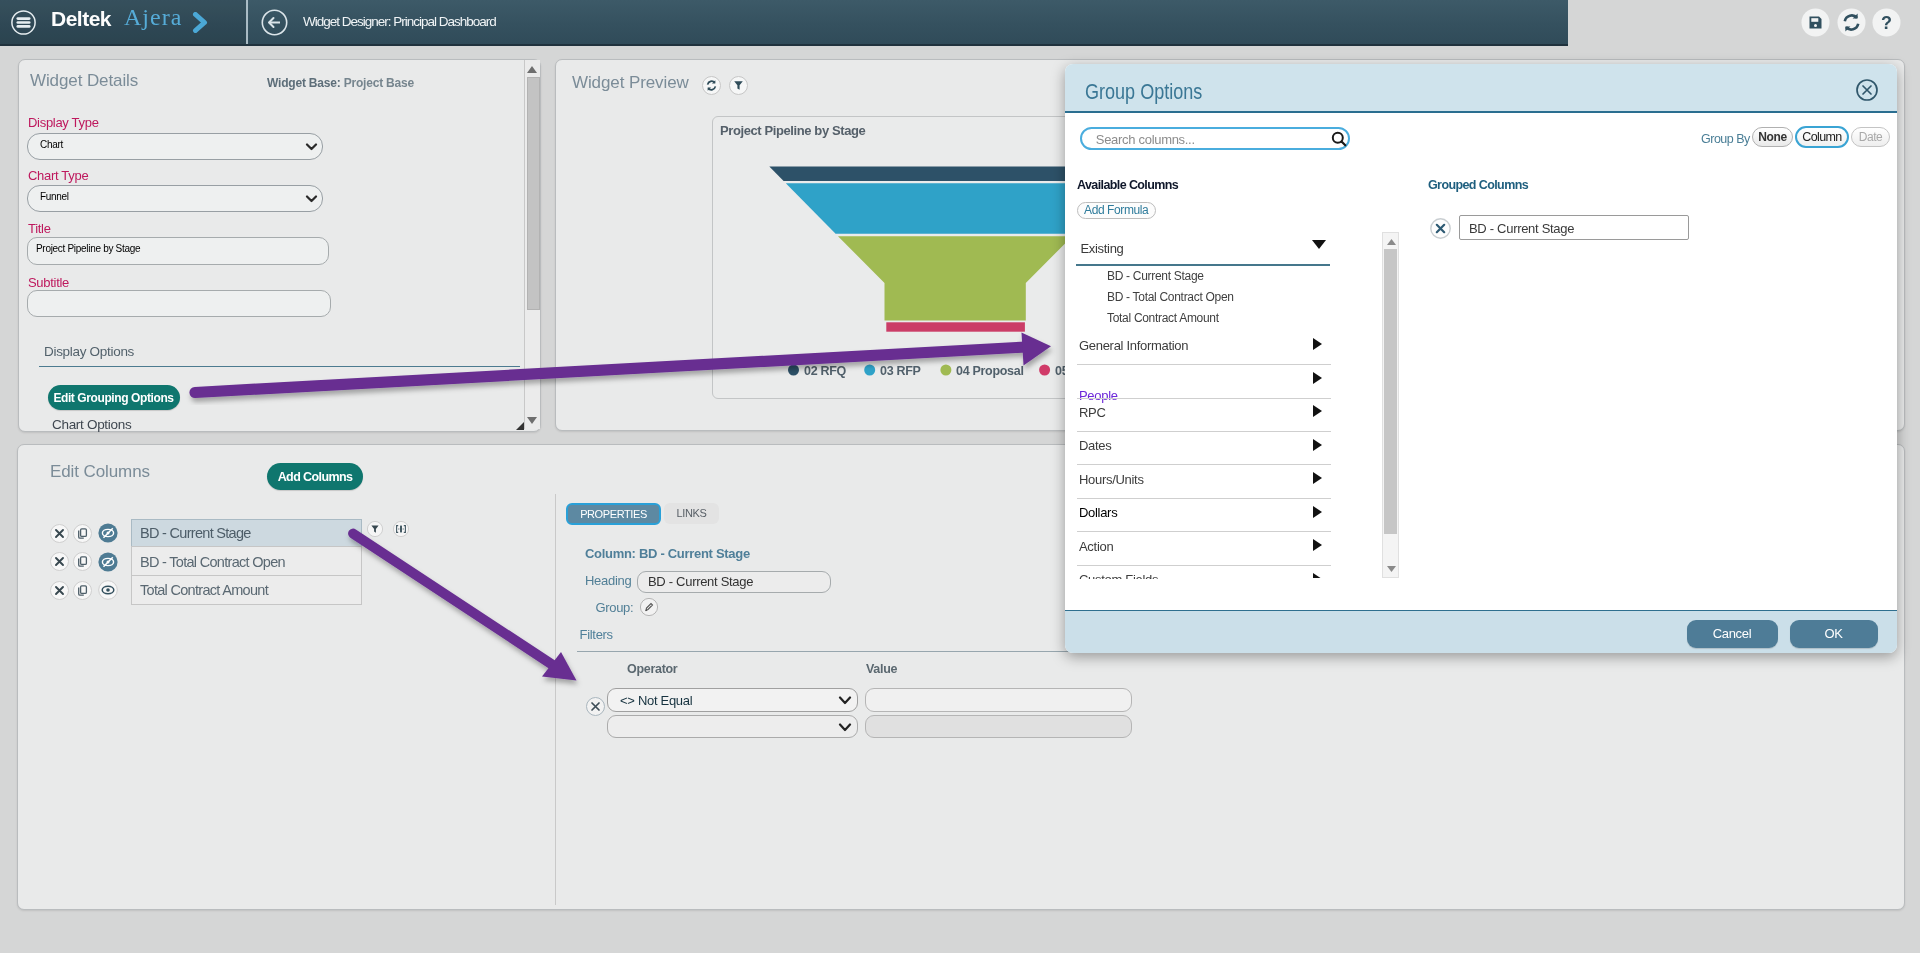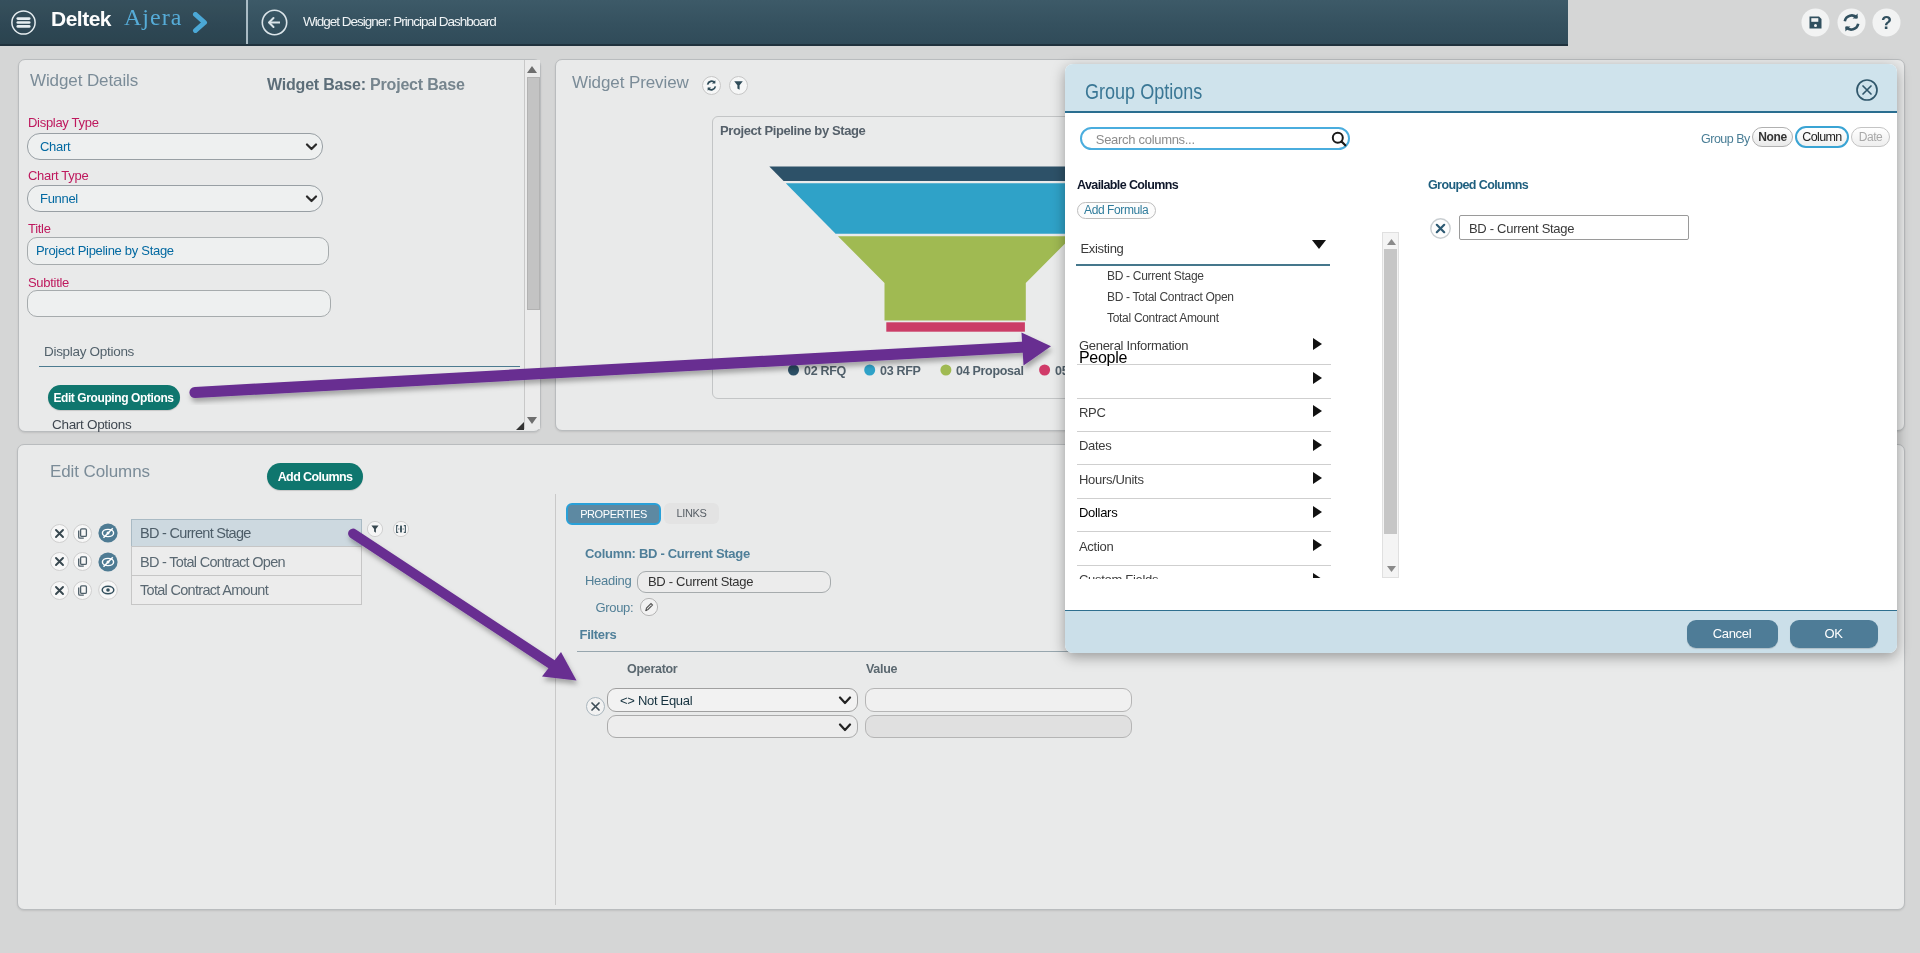--- a/index.html
+++ b/index.html
@@ -4,21 +4,21 @@
 <style>
 html,body{margin:0;padding:0}
 #page{position:relative;width:1920px;height:953px;background:#d5d6d6;font-family:"Liberation Sans",sans-serif;overflow:hidden}
 .abs{position:absolute}
 .card{position:absolute;background:#e9eaea;border:1px solid #b9bcbe;border-radius:7px;box-shadow:0 1px 2px rgba(0,0,0,.10)}
 .ptitle{position:absolute;font-size:17px;color:#7b8c98;letter-spacing:-0.1px}
 .flabel{position:absolute;font-size:13px;color:#be185d;letter-spacing:-0.3px}
 .sel{position:absolute;background:#eef0f0;border:1.4px solid #989fa4;border-radius:13px}
 .inp{position:absolute;background:#eef0f0;border:1.2px solid #a6abad;border-radius:10px}
 .slatebtn{position:absolute;background:#0f766e;border-radius:999px;color:#fff;display:flex;align-items:center;justify-content:center;box-shadow:0 1px 1px rgba(0,0,0,.15)}
-.ctext{font-size:13px;color:#0369a1;letter-spacing:-0.3px}
+.ctext{font-size:10px;color:#000000;letter-spacing:-0.3px}
 svg{display:block}
 </style>
 </head>
 <body>
 <div id="page">
 
   <div class="abs" id="topbar" style="left:0;top:0;width:1568px;height:44px;background:linear-gradient(180deg,#3d5a68 0%,#35515f 55%,#304b59 100%);border-bottom:2px solid #20323d">
     <div class="abs" style="left:0;top:0;width:247px;height:44px;background:rgba(0,0,0,0.10)"></div>
     <div class="abs" style="left:246px;top:0;width:2px;height:44px;background:rgba(210,224,232,0.75)"></div>
 
@@ -56,21 +56,21 @@
     </svg>
     <svg class="abs" style="left:1872px;top:8px" width="29" height="29" viewBox="0 0 29 29">
       <circle cx="14.5" cy="14.5" r="14" fill="#f2f3f3"></circle>
       <text x="14.5" y="21" font-size="18" font-weight="bold" fill="#31505f" text-anchor="middle" font-family="Liberation Sans,sans-serif">?</text>
     </svg>
   </div>
 
   <div class="card" id="card1" style="left:18px;top:59px;width:521px;height:371px"></div>
   <div id="c1content">
     <div class="ptitle" style="left:30px;top:71px">Widget Details</div>
-    <div class="abs" style="left:267px;top:76px;font-size:16px;font-weight:bold;letter-spacing:-0.2px"><span style="color:#5d6e79">Widget Base:</span> <span style="color:#76858e">Project Base</span></div>
+    <div class="abs" style="left:267px;top:76px;font-size:12px;font-weight:bold;letter-spacing:-0.2px"><span style="color:#5d6e79">Widget Base:</span> <span style="color:#76858e">Project Base</span></div>
     <div class="flabel" style="left:28px;top:115px">Display Type</div>
     <div class="sel" style="left:27px;top:133px;width:294px;height:25px"></div>
     <div class="abs ctext" style="left:40px;top:139px">Chart</div>
     <svg class="abs" style="left:305px;top:143px" width="13" height="8" viewBox="0 0 13 8">
         <path d="M2 1.5 L6.5 6 L11 1.5" fill="none" stroke="#2a2a2a" stroke-width="2.2" stroke-linecap="round" stroke-linejoin="round"></path>
       </svg>
     <div class="flabel" style="left:28px;top:168px">Chart Type</div>
     <div class="sel" style="left:27px;top:185px;width:294px;height:25px"></div>
     <div class="abs ctext" style="left:40px;top:191px">Funnel</div>
     <svg class="abs" style="left:305px;top:195px" width="13" height="8" viewBox="0 0 13 8">
@@ -210,21 +210,21 @@
     <div class="abs" style="left:585px;top:546px;font-size:13px;font-weight:bold;color:#4f7f99;letter-spacing:-0.3px">Column: BD - Current Stage</div>
     <div class="abs" style="left:585px;top:573px;font-size:13px;color:#517f96;letter-spacing:-0.3px">Heading</div>
     <div class="inp" style="left:636.7px;top:570.5px;width:192px;height:20px;border-radius:9px;background:#ececec"></div>
     <div class="abs" style="left:648px;top:573.5px;font-size:13px;color:#333;letter-spacing:-0.3px">BD - Current Stage</div>
     <div class="abs" style="left:595.4px;top:600px;font-size:13px;color:#517f96;letter-spacing:-0.3px">Group:</div>
     <svg class="abs" style="left:639.5px;top:598px" width="18" height="18" viewBox="0 0 18 18">
         <circle cx="9" cy="9" r="8.6" fill="#f2f2f2" stroke="#b5b5b5"></circle>
         <path d="M6 12.2 L6.5 10 L11 5.5 L12.5 7 L8 11.5 z" fill="none" stroke="#555" stroke-width="1.1"></path>
         <line x1="5.6" y1="12.6" x2="7.2" y2="12.2" stroke="#555" stroke-width="1.1"></line>
       </svg>
-    <div class="abs" style="left:579.5px;top:627px;font-size:13px;font-weight:bold;color:#4f7f99;letter-spacing:-0.3px">Filters</div>
+    <div class="abs" style="left:579.5px;top:627px;font-size:13px;font-weight:normal;color:#4f7f99;letter-spacing:-0.3px">Filters</div>
     <div class="abs" style="left:577px;top:650.7px;width:1308px;height:1.2px;background:#97a6ae"></div>
     <div class="abs" style="left:627px;top:662px;font-size:12.5px;font-weight:bold;color:#5b6870;letter-spacing:-0.3px">Operator</div>
     <div class="abs" style="left:866px;top:662px;font-size:12.5px;font-weight:bold;color:#5b6870;letter-spacing:-0.3px">Value</div>
     <svg class="abs" style="left:585.5px;top:696.5px" width="19" height="19" viewBox="0 0 19 19">
         <circle cx="9.5" cy="9.5" r="9" fill="#f2f2f2" stroke="#a9b6be"></circle>
         <path d="M6 6 L13 13 M13 6 L6 13" stroke="#3d4d57" stroke-width="1.7" stroke-linecap="round"></path>
       </svg>
     <div class="abs" style="left:607.2px;top:688.1px;width:251px;height:23.8px;background:#f2f2f2;border:1.2px solid #a0a0a0;border-radius:9px;box-sizing:border-box"></div>
     <div class="abs" style="left:620px;top:692.5px;font-size:13px;color:#16323f;letter-spacing:-0.3px">&lt;&gt; Not Equal</div>
     <svg class="abs" style="left:838px;top:696px" width="14" height="9" viewBox="0 0 14 9">
@@ -289,21 +289,21 @@
 
     <div class="abs" style="left:1107px;top:268.5px;font-size:12px;color:#3f3f3f;letter-spacing:-0.3px">BD - Current Stage</div>
     <div class="abs" style="left:1107px;top:289.5px;font-size:12px;color:#3f3f3f;letter-spacing:-0.3px">BD - Total Contract Open</div>
     <div class="abs" style="left:1107px;top:310.5px;font-size:12px;color:#3f3f3f;letter-spacing:-0.3px">Total Contract Amount</div>
 
     <div class="abs" style="left:1079px;top:337.5px;font-size:13px;color:#3c3c3c;letter-spacing:-0.3px">General Information</div>
     <svg class="abs" style="left:1313px;top:338px" width="9" height="12" viewBox="0 0 9 12">
         <path d="M0 0 L9 6 L0 12 z" fill="#111"></path>
       </svg>
     <div class="abs" style="left:1076.6px;top:364px;width:254px;height:1px;background:#cfcfcf"></div>
-    <div class="abs" style="left:1079px;top:349px;font-size:16px;color:#000000;letter-spacing:-0.3px">People</div>
+    <div class="abs" style="left:1079px;top:388px;font-size:13px;color:#6d28d9;letter-spacing:-0.3px">People</div>
     <svg class="abs" style="left:1313px;top:371.5px" width="9" height="12" viewBox="0 0 9 12">
         <path d="M0 0 L9 6 L0 12 z" fill="#111"></path>
       </svg>
     <div class="abs" style="left:1076.6px;top:397.5px;width:254px;height:1px;background:#cfcfcf"></div>
     <div class="abs" style="left:1079px;top:404.5px;font-size:13px;color:#3c3c3c;letter-spacing:-0.3px">RPC</div>
     <svg class="abs" style="left:1313px;top:405px" width="9" height="12" viewBox="0 0 9 12">
         <path d="M0 0 L9 6 L0 12 z" fill="#111"></path>
       </svg>
     <div class="abs" style="left:1076.6px;top:431px;width:254px;height:1px;background:#cfcfcf"></div>
     <div class="abs" style="left:1079px;top:438px;font-size:13px;color:#3c3c3c;letter-spacing:-0.3px">Dates</div>

